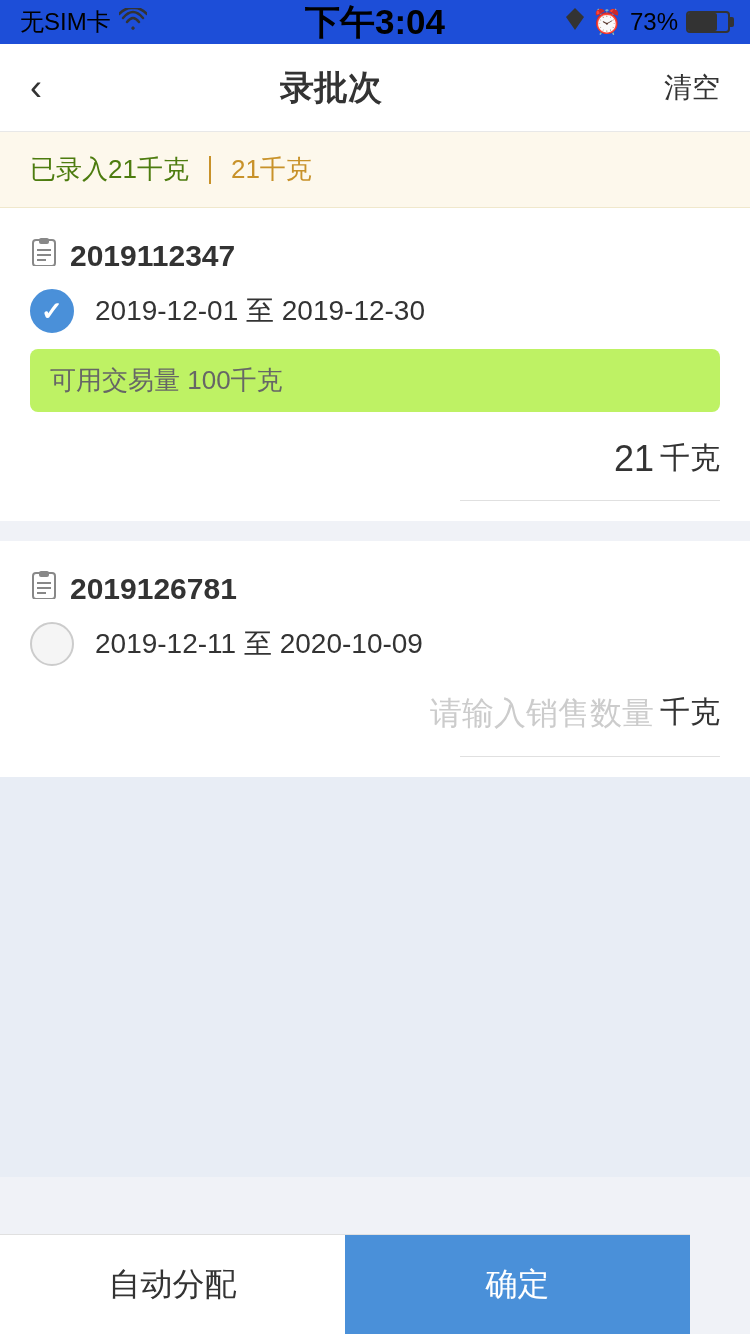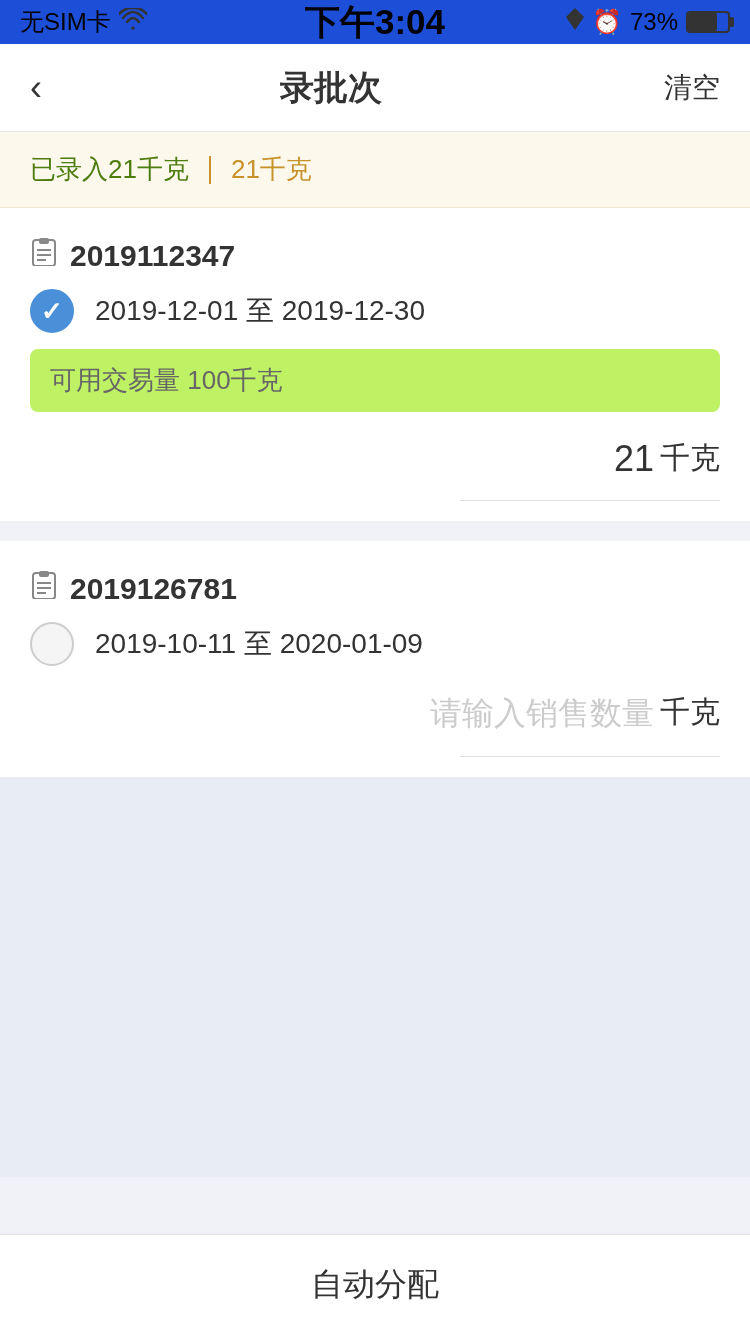--- a/index.html
+++ b/index.html
@@ -222,21 +222,21 @@
     .empty-area {
       background: #e8edf5;
       flex: 1;
       min-height: 400px;
     }
 
     
     .bottom-bar {
       position: fixed;
       bottom: 0;
-      width: 750px;
+      width: 690px;
       height: 100px;
       display: flex;
       background: #fff;
       border-top: 1px solid #e0e0e0;
     }
     .btn-auto {
       flex: 1;
       display: flex;
       align-items: center;
       justify-content: center;
@@ -346,29 +346,30 @@
             <rect x="9" y="0" width="10" height="6" rx="2" fill="#888"></rect>
             <line x1="7" y1="12" x2="21" y2="12" stroke="#888" stroke-width="2"></line>
             <line x1="7" y1="17" x2="21" y2="17" stroke="#888" stroke-width="2"></line>
             <line x1="7" y1="22" x2="16" y2="22" stroke="#888" stroke-width="2"></line>
           </svg>
         </span>
         <span class="batch-id">2019126781</span>
       </div>
       <div class="batch-row">
         <div class="radio-circle"></div>
-        <span class="batch-date">2019-10-11 至 2020-01-09</span>
+        <span class="batch-date">2019-12-11 至 2020-10-09</span>
       </div>
       <div class="quantity-row">
         <span class="quantity-input-placeholder">请输入销售数量</span>
         <span class="quantity-unit">千克</span>
       </div>
       <div class="divider-line"></div>
     </div>
   </div>
 
   <div class="empty-area"></div>
 
 </div>
 
 <div class="bottom-bar">
   <button class="btn-auto">自动分配</button>
+  <button class="btn-confirm">确定</button>
 </div>
 
 </body></html>

